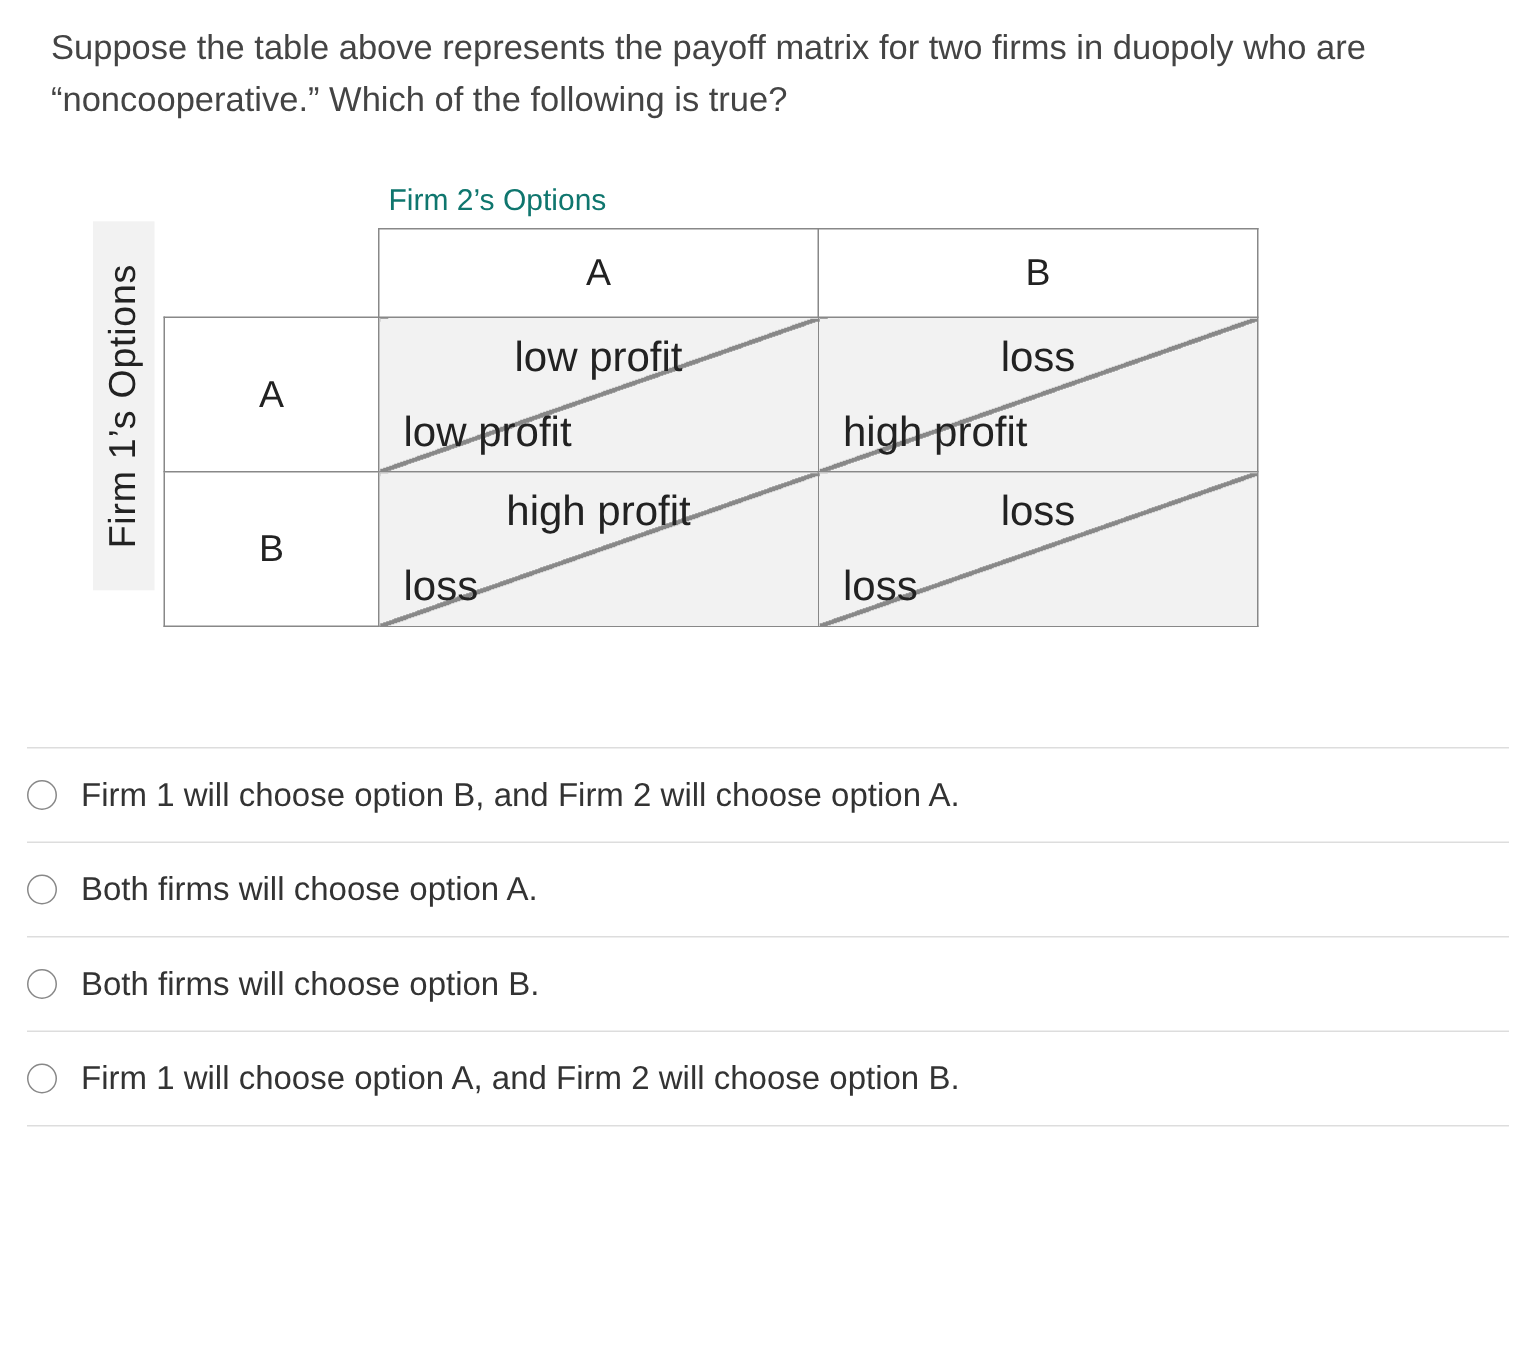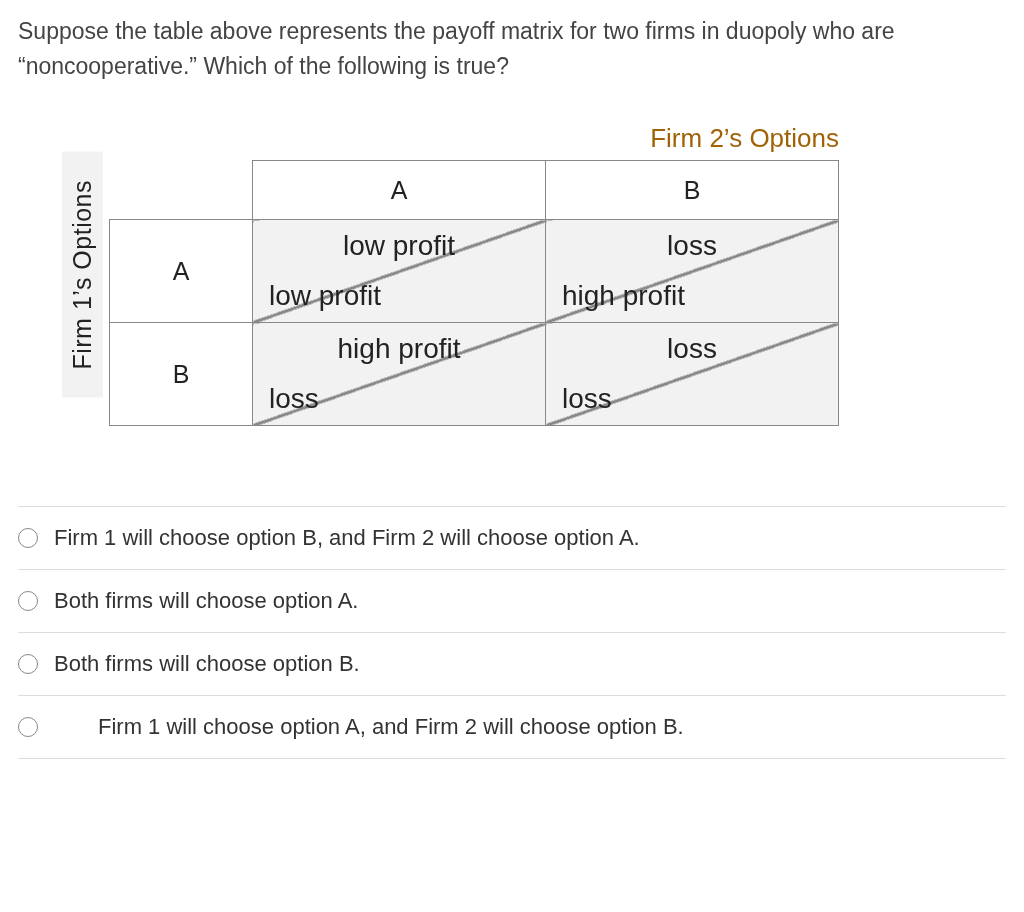--- a/index.html
+++ b/index.html
@@ -9,20 +9,21 @@
     color: #333;
     font-size: 22px;
     width: 1024px;
     box-sizing: border-box;
   }
   .question {
     font-size: 23px;
     color: #444;
     line-height: 1.5;
     margin-bottom: 40px;
+    margin-left: 16px;
   }
   .matrix-area {
     display: flex;
     align-items: center;
     margin-left: 44px;
     margin-bottom: 80px;
   }
   .firm1-label {
     writing-mode: vertical-rl;
     transform: rotate(180deg);
@@ -31,23 +32,23 @@
     background: #f2f2f2;
     padding: 28px 6px;
     margin-right: 6px;
     letter-spacing: 0.5px;
   }
   .matrix-right {
     display: flex;
     flex-direction: column;
   }
   .firm2-label {
-    font-size: 26px;
-    color: #a16207;
-    text-align: right;
+    font-size: 20px;
+    color: #0f766e;
+    text-align: left;
     margin-bottom: 6px;
     margin-left: 150px;
   }
   table.matrix {
     border-collapse: collapse;
   }
   table.matrix td, table.matrix th {
     border: 1px solid #888;
     text-align: center;
     vertical-align: middle;
@@ -95,21 +96,20 @@
   .option-row {
     display: flex;
     align-items: center;
     padding: 18px 0;
     border-top: 1px solid #ddd;
     font-size: 22px;
     color: #333;
   }
   .option-row:last-child {
     border-bottom: 1px solid #ddd;
-    gap: 44px;
   }
   .radio {
     width: 18px;
     height: 18px;
     border: 1.5px solid #888;
     border-radius: 50%;
     margin-right: 16px;
     flex-shrink: 0;
     background: #fff;
   }

